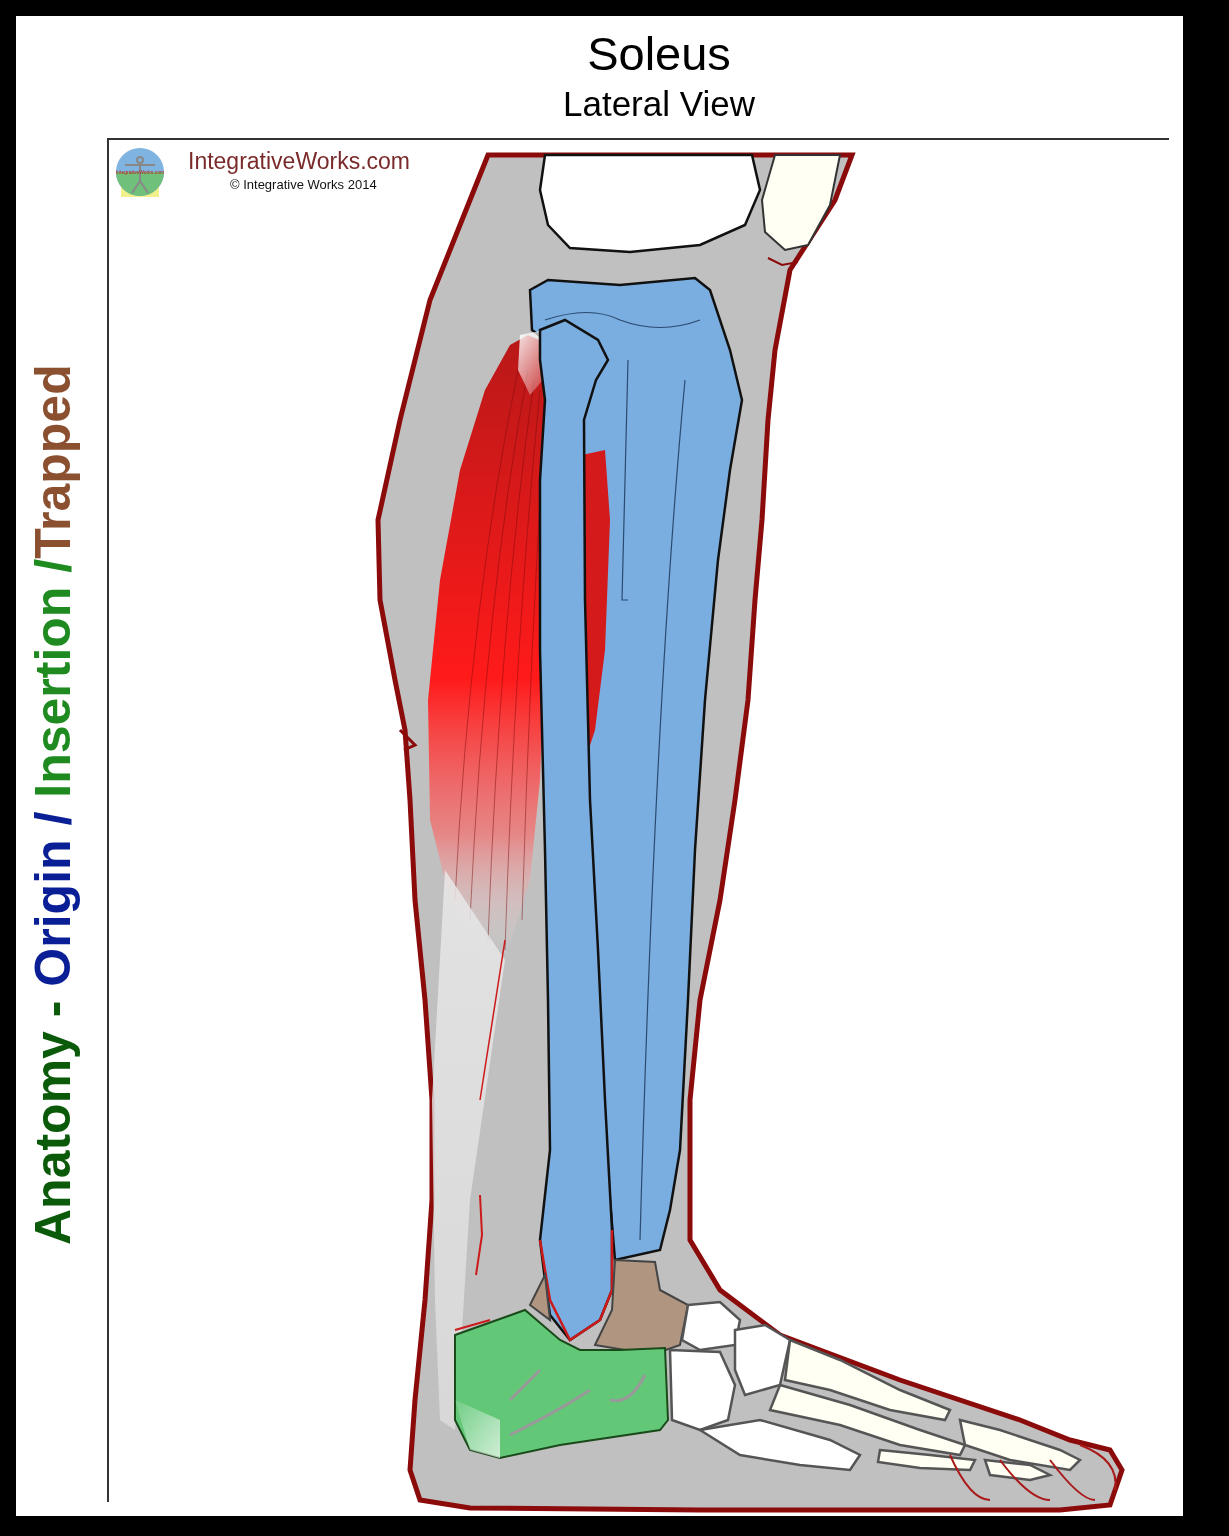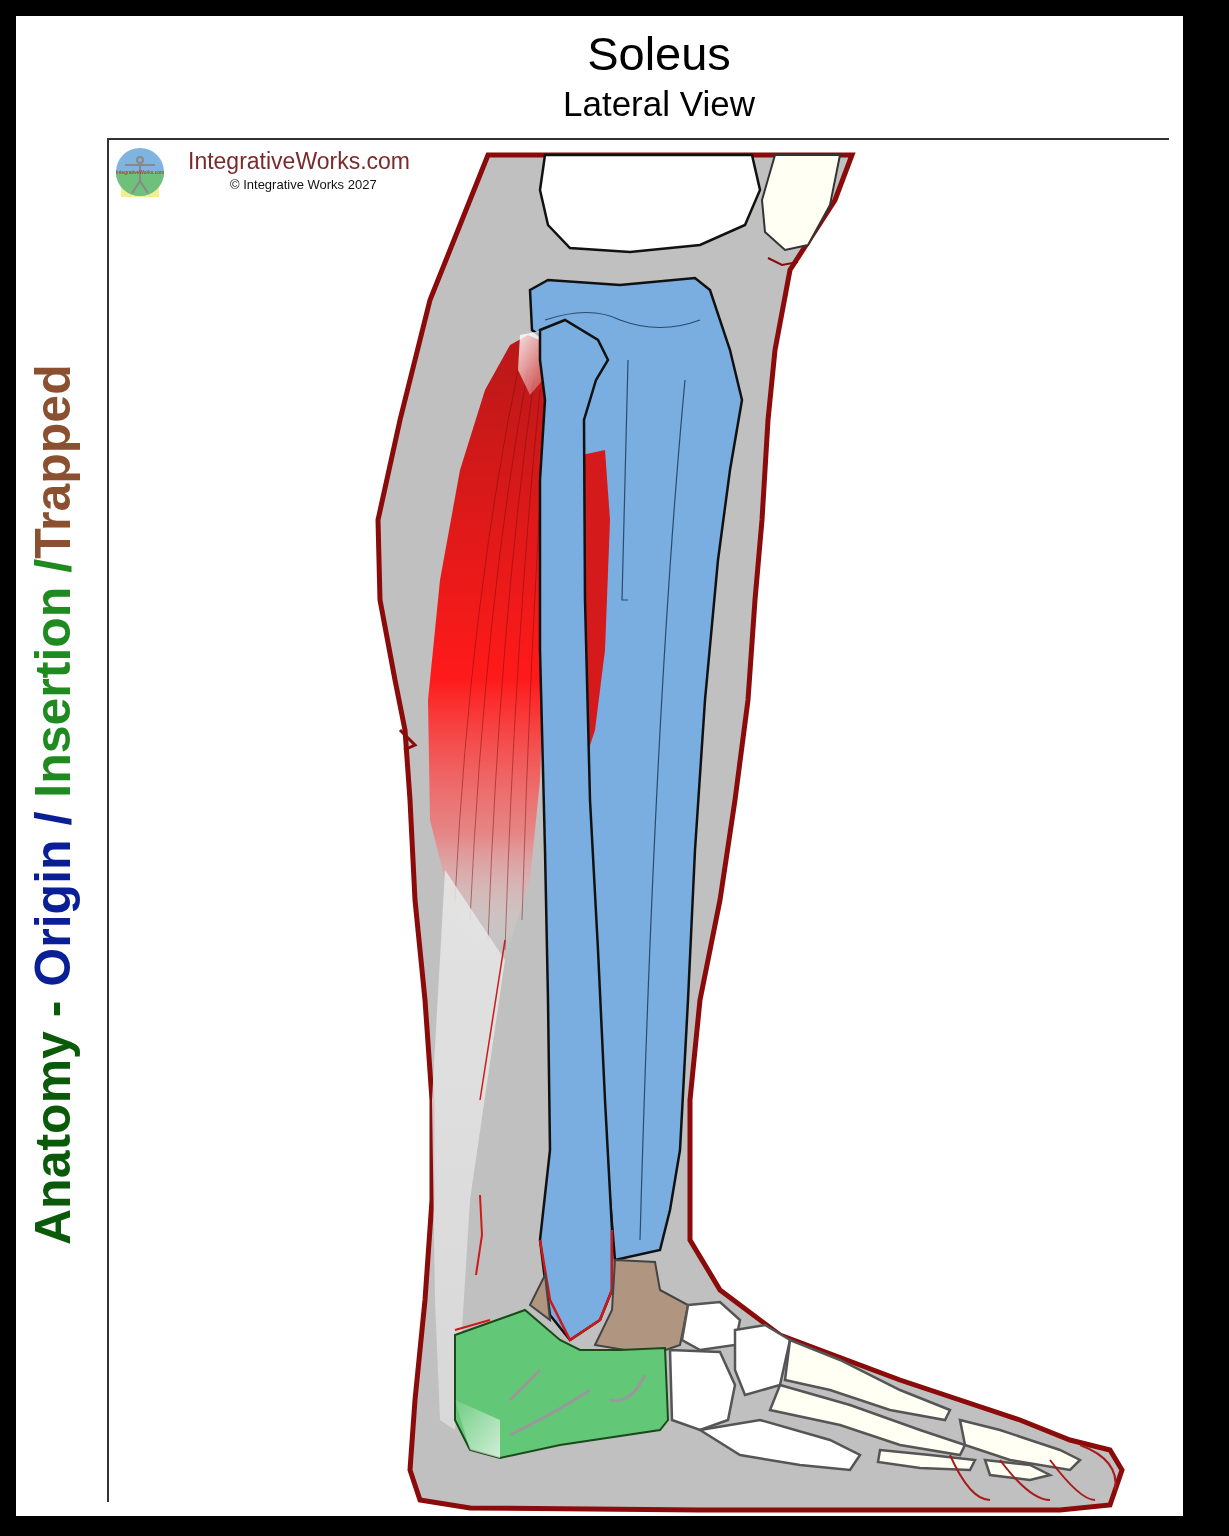--- a/index.html
+++ b/index.html
@@ -121,13 +121,13 @@
   <circle cx="25" cy="25" r="24" fill="#7fb3e0"></circle>
   <path d="M1,25 A24,24 0 0,0 49,25 Z" fill="#6fc07a"></path>
   <g stroke="#888" stroke-width="2" fill="none">
     <circle cx="25" cy="13" r="3"></circle>
     <path d="M25,16 L25,34 M10,18 L40,18 M25,34 L17,46 M25,34 L33,46"></path>
   </g>
   <text x="25" y="27" font-size="5" text-anchor="middle" fill="#c01a1a" font-family="Liberation Sans, sans-serif">IntegrativeWorks.com</text>
 </svg>
 
 <div class="brand">IntegrativeWorks.com</div>
-<div class="copyright">© Integrative Works 2027</div>
+<div class="copyright">© Integrative Works 2014</div>
 
 </body></html>

